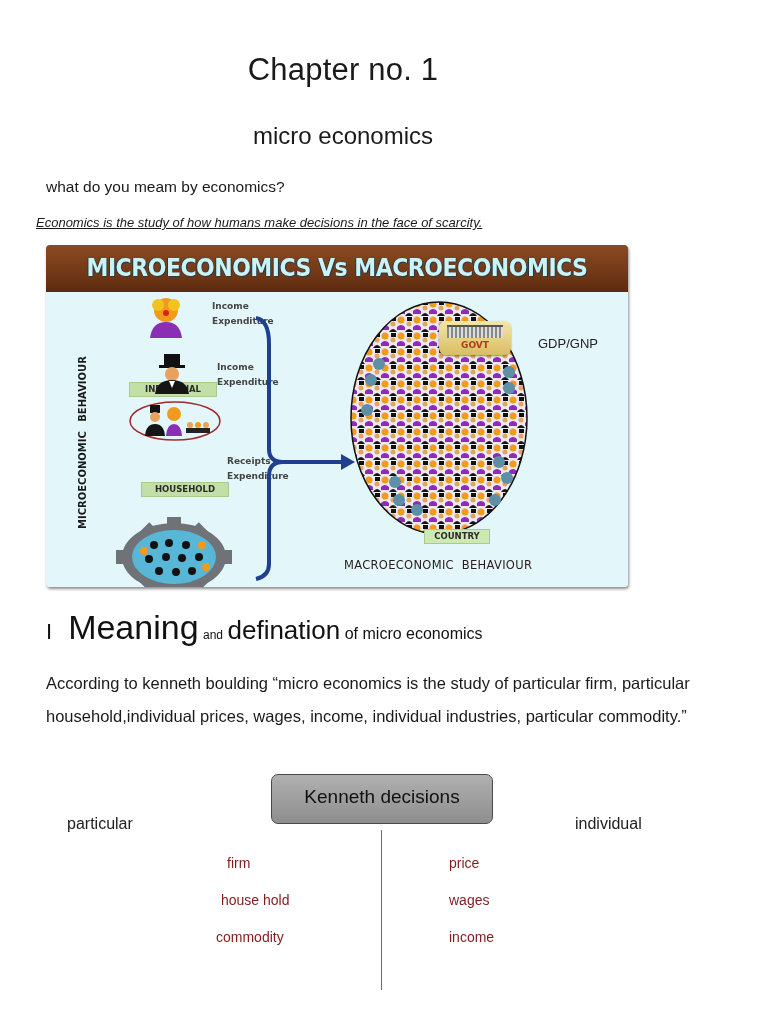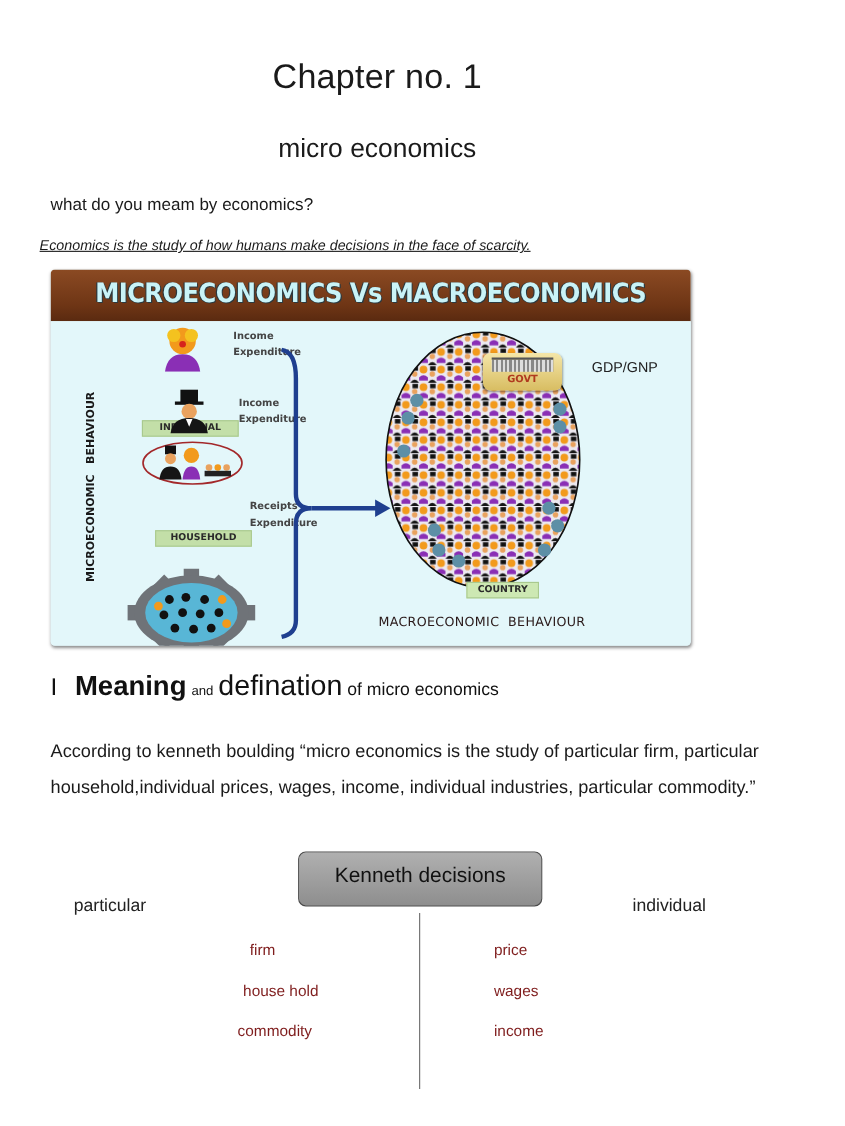--- a/index.html
+++ b/index.html
@@ -138,21 +138,21 @@
       margin-top: 2px;
     }
 
     
     .section-heading {
       left: 46px; top: 608px;
       white-space: nowrap;
       color: #111;
     }
     .section-heading .roman { font-size: 22px; font-weight: 300; margin-right: 16px; }
-    .section-heading .big { font-size: 25px; font-weight: 700; }
+    .section-heading .big { font-size: 34px; font-weight: 400; }
     .section-heading .small { font-size: 12px; }
     .section-heading .mid { font-size: 26px; font-weight: 300; }
     .section-heading .tail { font-size: 16px; }
 
     .quote {
       left: 46px; top: 667px; width: 690px;
       font-size: 16.5px;
       line-height: 32.5px;
       color: #1a1a1a;
     }
@@ -298,21 +298,21 @@
           <circle cx="46" cy="182" r="6"></circle>
           <circle cx="50" cy="200" r="6"></circle>
         <circle cx="68" cy="210" r="6"></circle>
           <circle cx="146" cy="200" r="6"></circle>
       </g>
     </svg>
     <div class="govt">
       <div class="govt-building"></div>
       <div class="govt-text">GOVT</div>
     </div>
-    <div class="gdp" style="left:492px;top:34px;">GDP/GNP</div>
+    <div class="gdp" style="left:492px;top:44px;">GDP/GNP</div>
     <div class="green-tag" style="left:378px;top:237px;width:64px;background:#cde8b3;">COUNTRY</div>
     <div class="macro-label">MACROECONOMIC BEHAVIOUR</div>
   </div>
 </div>
 
 <div class="abs section-heading">
   <span class="roman">I</span><span class="big">Meaning</span>
   <span class="small">and</span>
   <span class="mid">defination</span>
   <span class="tail">of micro economics</span>

